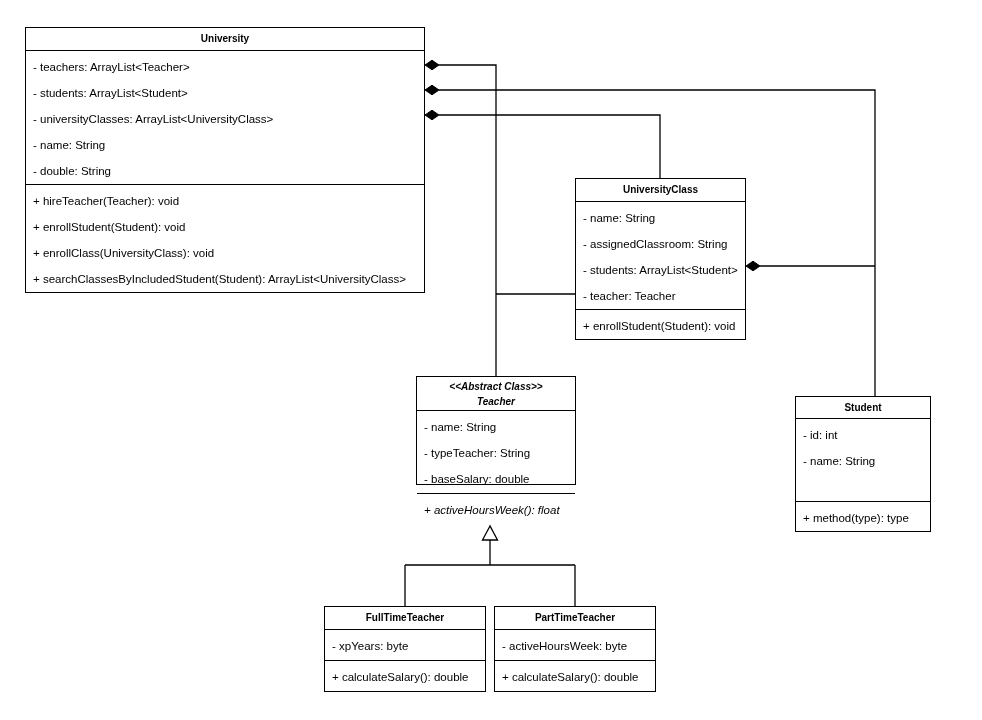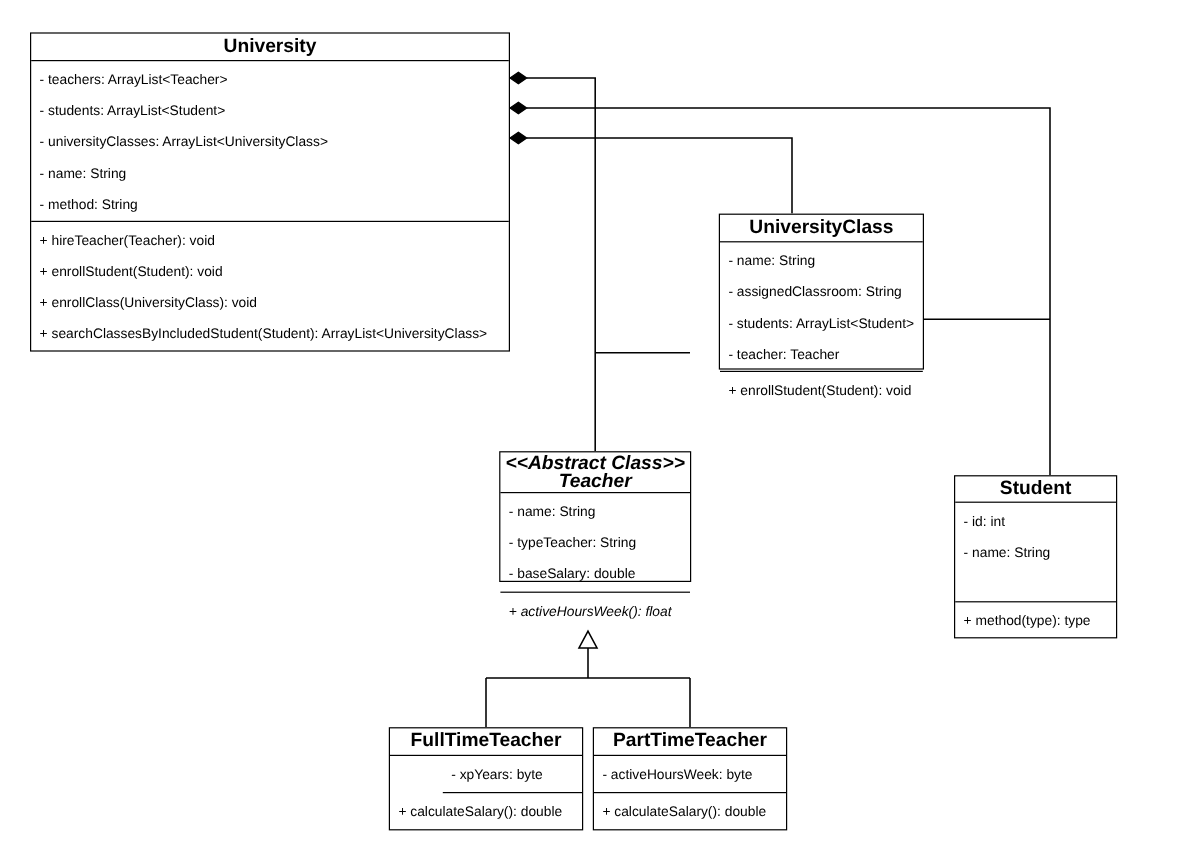--- a/index.html
+++ b/index.html
@@ -22,21 +22,21 @@
     position: absolute;
     border: 1px solid #000000;
     background: #ffffff;
     font-size: 11.5px;
   }
   .uml-title {
     height: 23px;
     line-height: 22px;
     text-align: center;
     font-weight: bold;
-    font-size: 16px;
+    font-size: 10px;
     border-bottom: 1px solid #000000;
     white-space: nowrap;
     overflow: hidden;
   }
   .uml-title.abstract {
     height: 34px;
     line-height: 15px;
     padding-top: 2px;
     font-style: italic;
   }
@@ -49,29 +49,29 @@
   .uml-row {
     height: 26px;
     line-height: 26px;
     padding-left: 7px;
     white-space: nowrap;
   }
   .italic-row .uml-row { font-style: italic; }
 
   #c-university      { left: 25px;  top: 27px;  width: 400px; height: 266px; }
   #c-university .uml-attrs { height: 134px; }
-  #c-universityclass { left: 599px; top: 178px; width: 171px; height: 130px; }
+  #c-universityclass { left: 575px; top: 178px; width: 171px; height: 162px; }
   #c-universityclass .uml-attrs { height: 108px; }
   #c-teacher         { left: 416px; top: 376px; width: 160px; height: 109px; }
   #c-teacher .uml-attrs { height: 83px; }
   #c-student         { left: 795px; top: 396px; width: 136px; height: 136px; }
   #c-student .uml-title { height: 22px; line-height: 21px; }
   #c-student .uml-attrs { height: 83px; }
   #c-fulltimeteacher { left: 324px; top: 606px; width: 162px; height: 86px; }
-  #c-fulltimeteacher .uml-attrs { height: 31px; margin-left: 44px; }
+  #c-fulltimeteacher .uml-attrs { height: 31px; }
   #c-parttimeteacher { left: 494px; top: 606px; width: 162px; height: 86px; }
   #c-parttimeteacher .uml-attrs { height: 31px; }
 </style>
 </head>
 <body>
 
 <div id="canvas">
 
   <svg id="connectors" viewBox="0 0 982 720" xmlns="http://www.w3.org/2000/svg">
 
@@ -93,21 +93,21 @@
     <polygon points="490,526 482.5,540 497.5,540" fill="#ffffff" stroke="#000000" stroke-width="1.3"></polygon>
   </svg>
 
   <div class="uml-class" id="c-university">
     <div class="uml-title">University</div>
     <div class="uml-attrs">
       <div class="uml-row">- teachers: ArrayList&lt;Teacher&gt;</div>
       <div class="uml-row">- students: ArrayList&lt;Student&gt;</div>
       <div class="uml-row">- universityClasses: ArrayList&lt;UniversityClass&gt;</div>
       <div class="uml-row">- name: String</div>
-      <div class="uml-row">- method: String</div>
+      <div class="uml-row">- double: String</div>
     </div>
     <div class="uml-methods">
       <div class="uml-row">+ hireTeacher(Teacher): void</div>
       <div class="uml-row">+ enrollStudent(Student): void</div>
       <div class="uml-row">+ enrollClass(UniversityClass): void</div>
       <div class="uml-row">+ searchClassesByIncludedStudent(Student): ArrayList&lt;UniversityClass&gt;</div>
     </div>
   </div>
 
   <div class="uml-class" id="c-universityclass">

